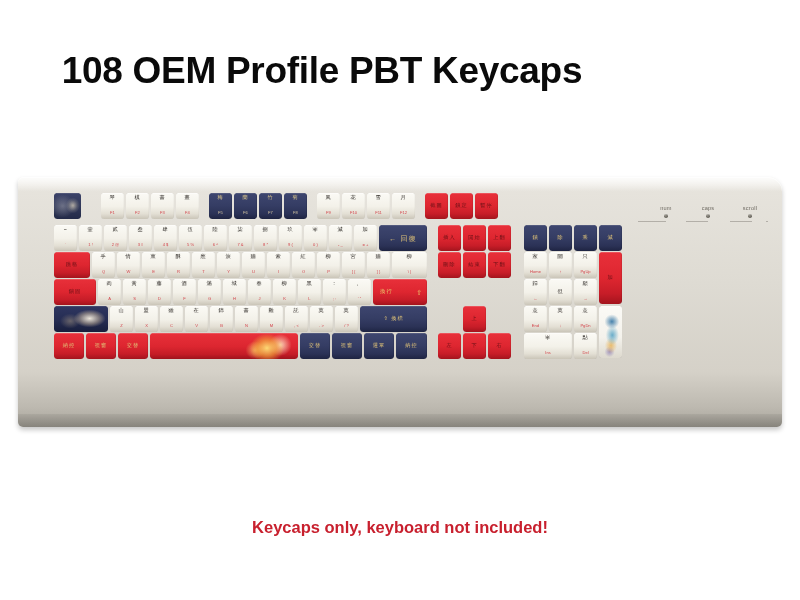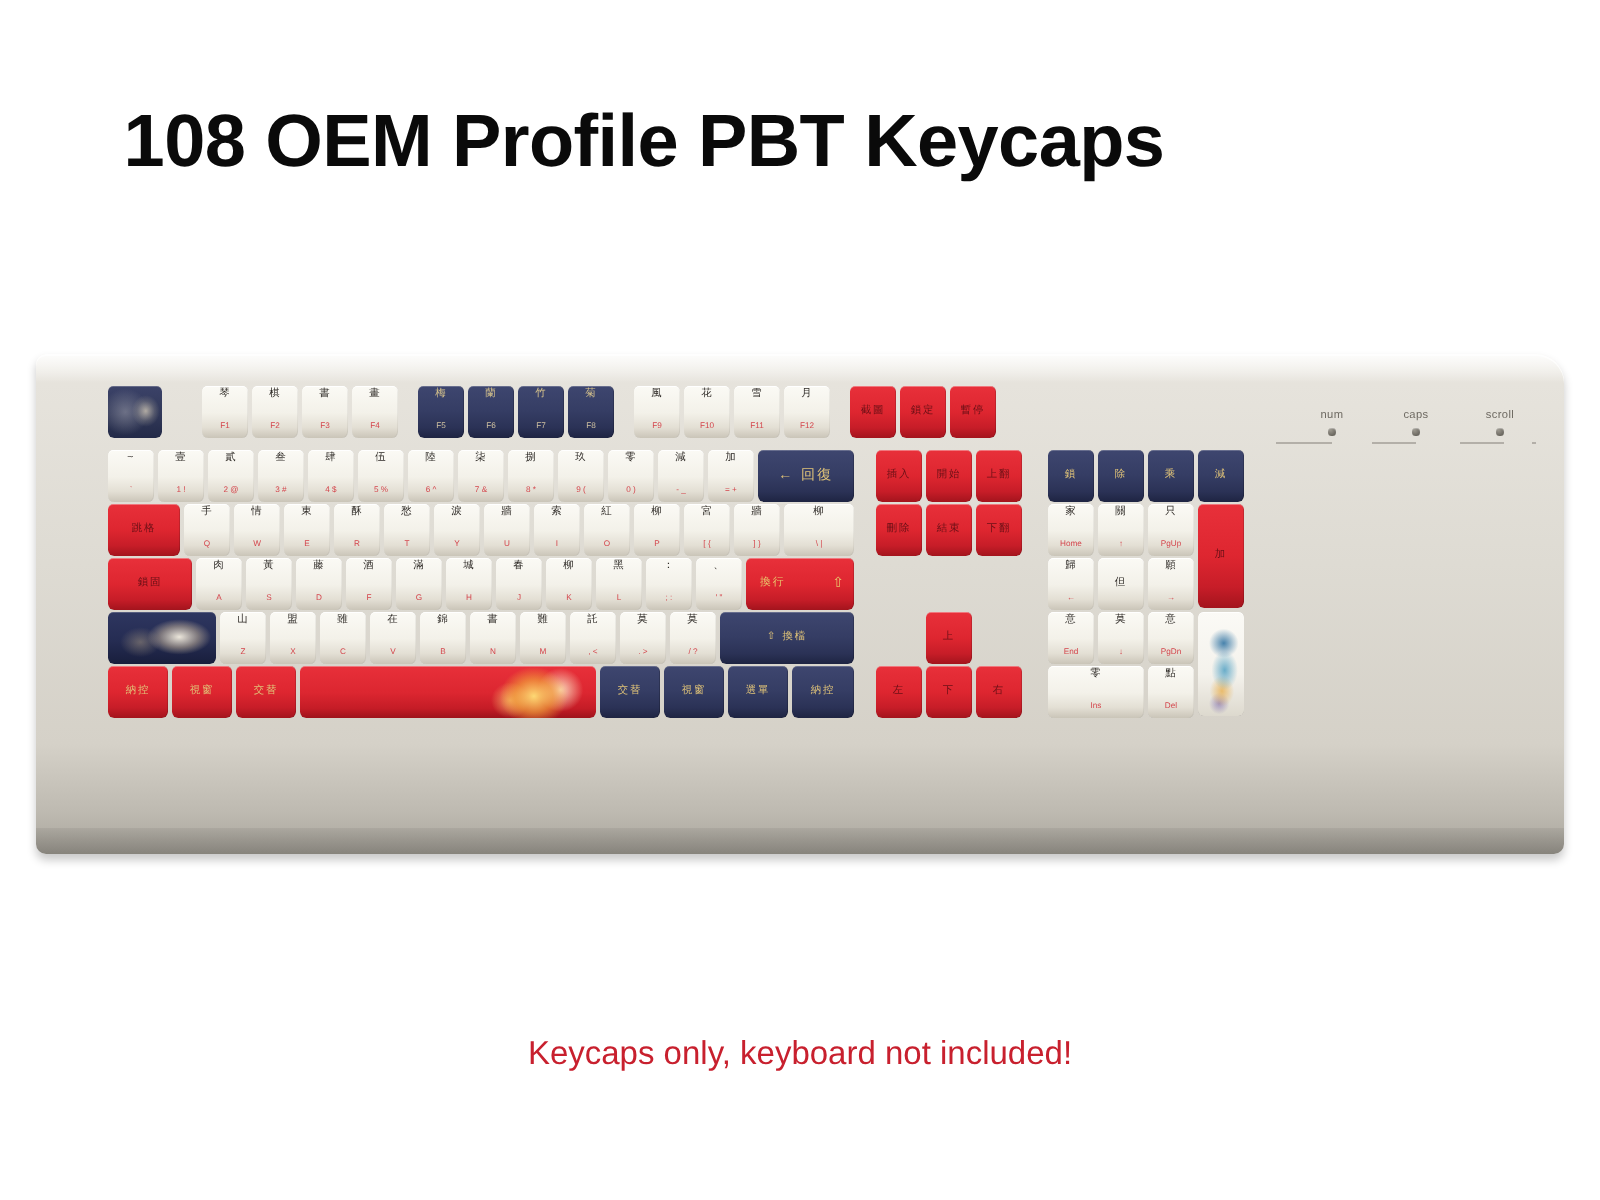--- a/index.html
+++ b/index.html
@@ -32,21 +32,21 @@
   }
 
   
   #disclaimer {
     position: absolute;
     left: 0;
     top: 518px;
     width: 800px;
     text-align: center;
     font-family: "Liberation Sans", sans-serif;
-    font-weight: normal;
+    font-weight: bold;
     font-size: 16.5px;
     color: #c8202e;
     white-space: nowrap;
   }
 
   
   #keyboard-photo {
     position: absolute;
     left: 18px;
     top: 177px;

